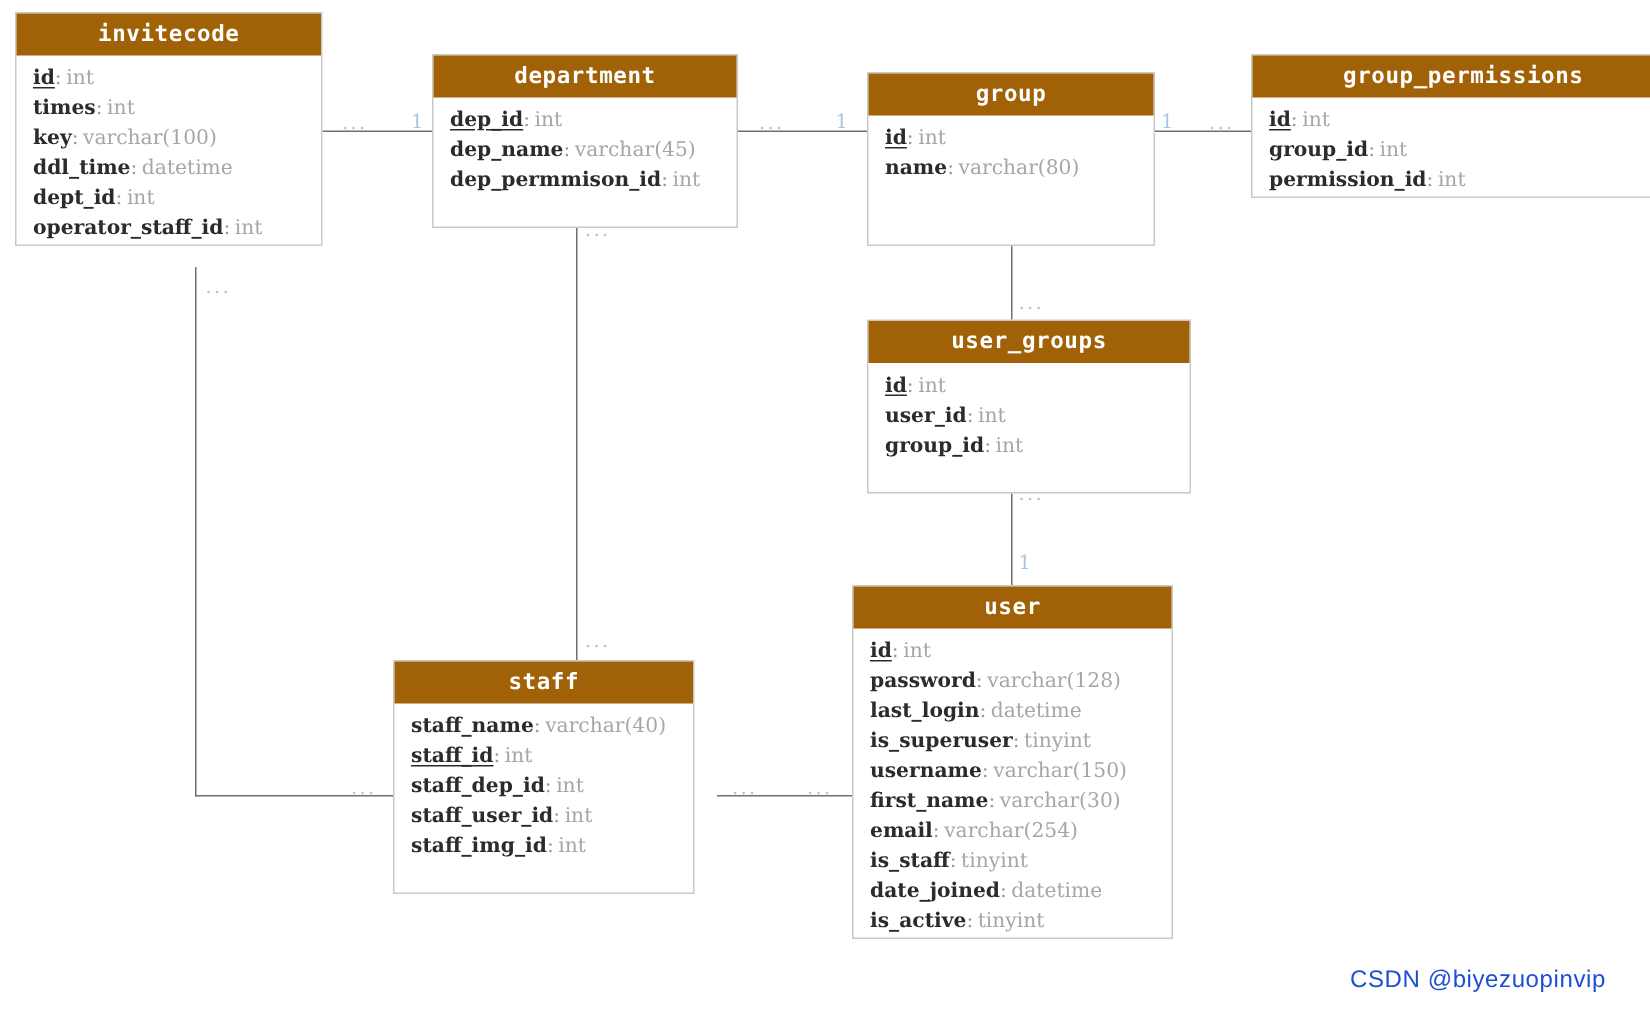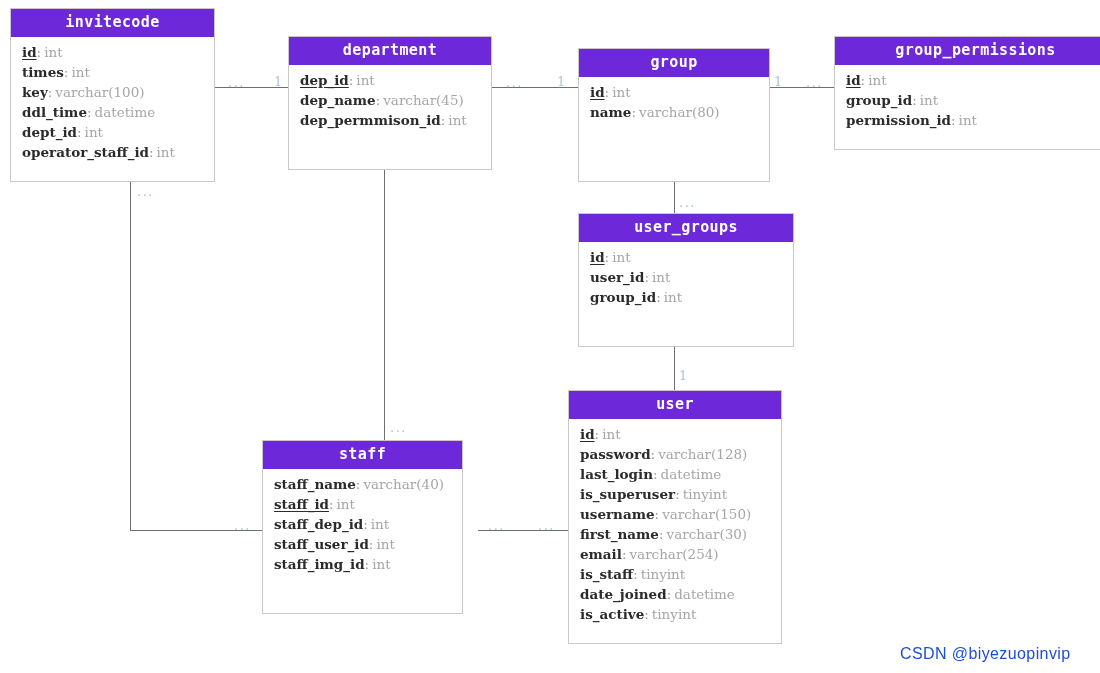--- a/index.html
+++ b/index.html
@@ -20,32 +20,32 @@
 
   
   .entity {
     position: absolute;
     background: #ffffff;
     border: 1px solid #c9c9c9;
     box-sizing: border-box;
     z-index: 5;
   }
   .entity-title {
-    background: #6d28d9;
+    background: #a16207;
     color: #ffffff;
     font-family: "DejaVu Sans Mono", "Liberation Mono", monospace;
     font-weight: bold;
     font-size: 15px;
     text-align: center;
     padding: 5px 4px 6px 4px;
     letter-spacing: 0.4px;
     line-height: 1.1;
   }
   .entity-fields {
-    padding: 5px 0 19px 0;
+    padding: 5px 0 1px 0;
   }
   .field {
     font-size: 13.5px;
     line-height: 20px;
     white-space: nowrap;
     padding-left: 11px;
     color: #9b9b9b;
   }
   .field .fname {
     color: #2b2b2b;

